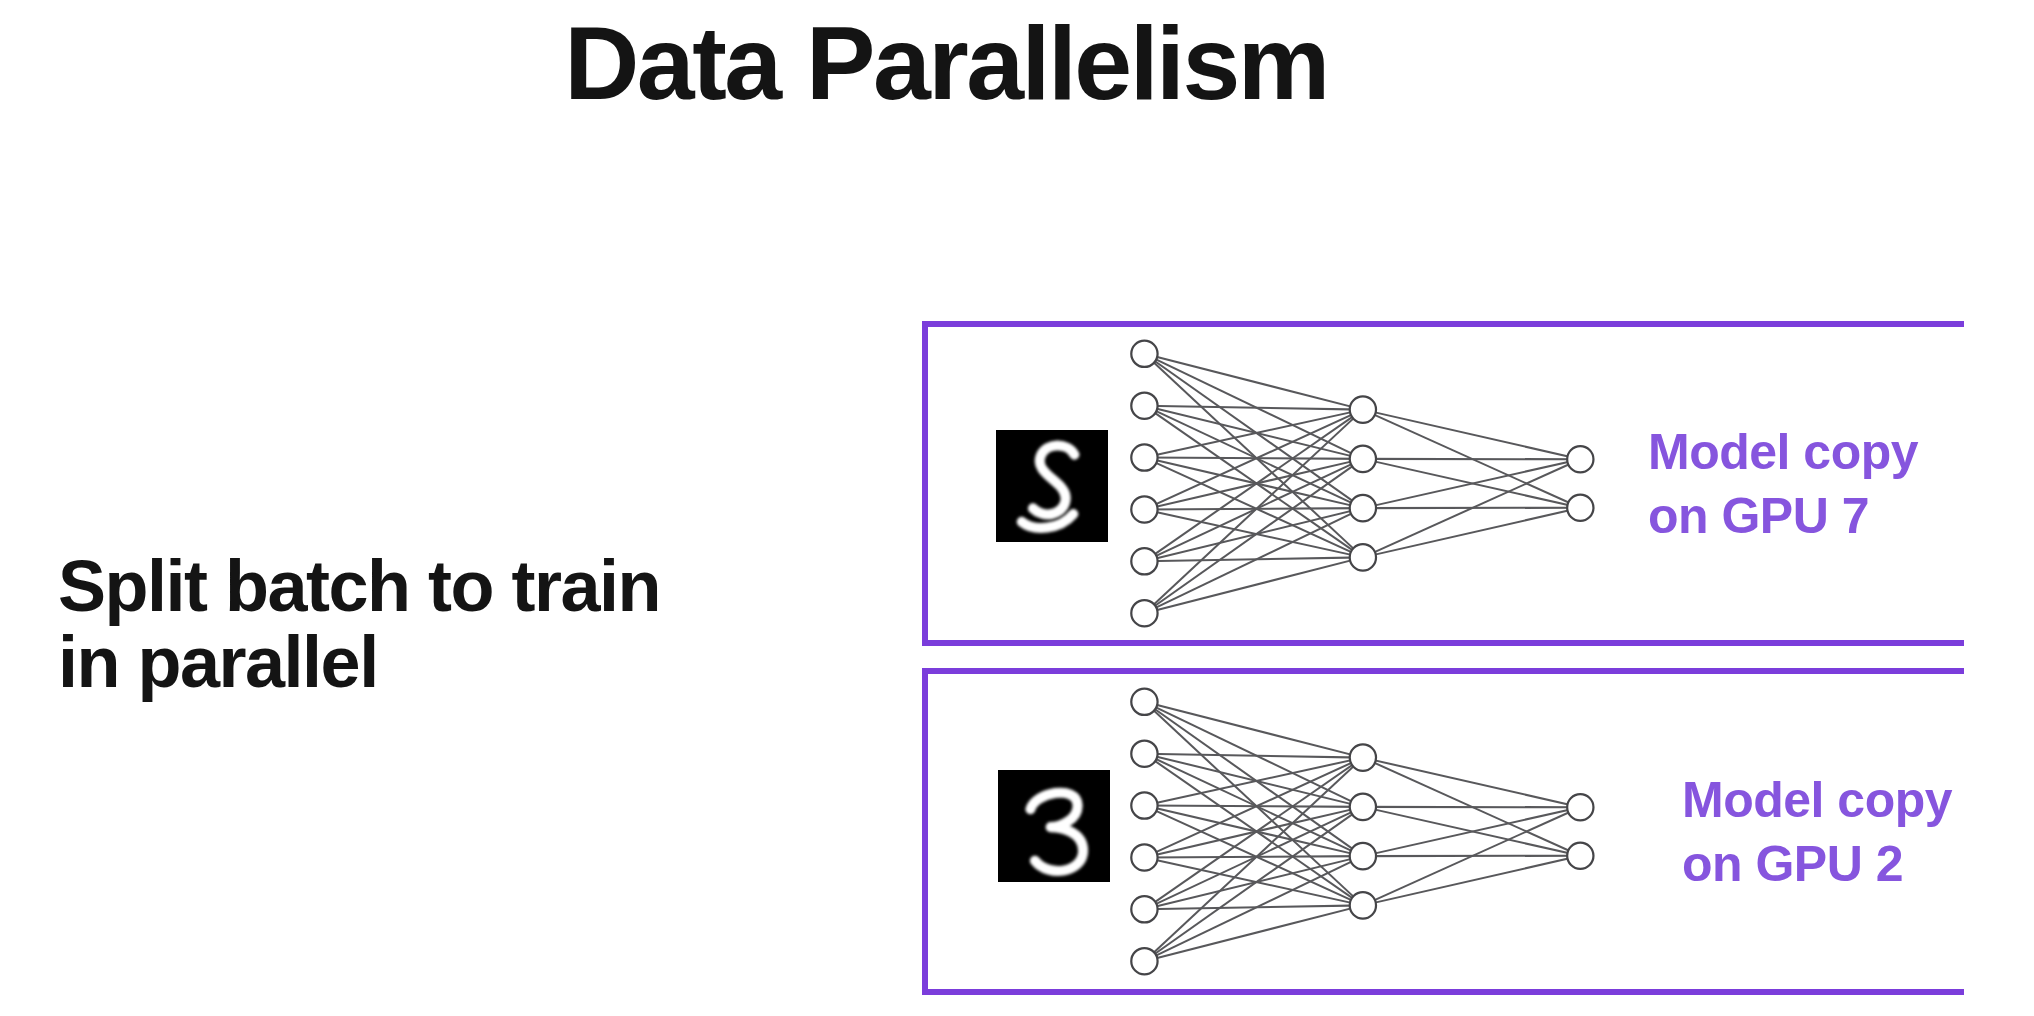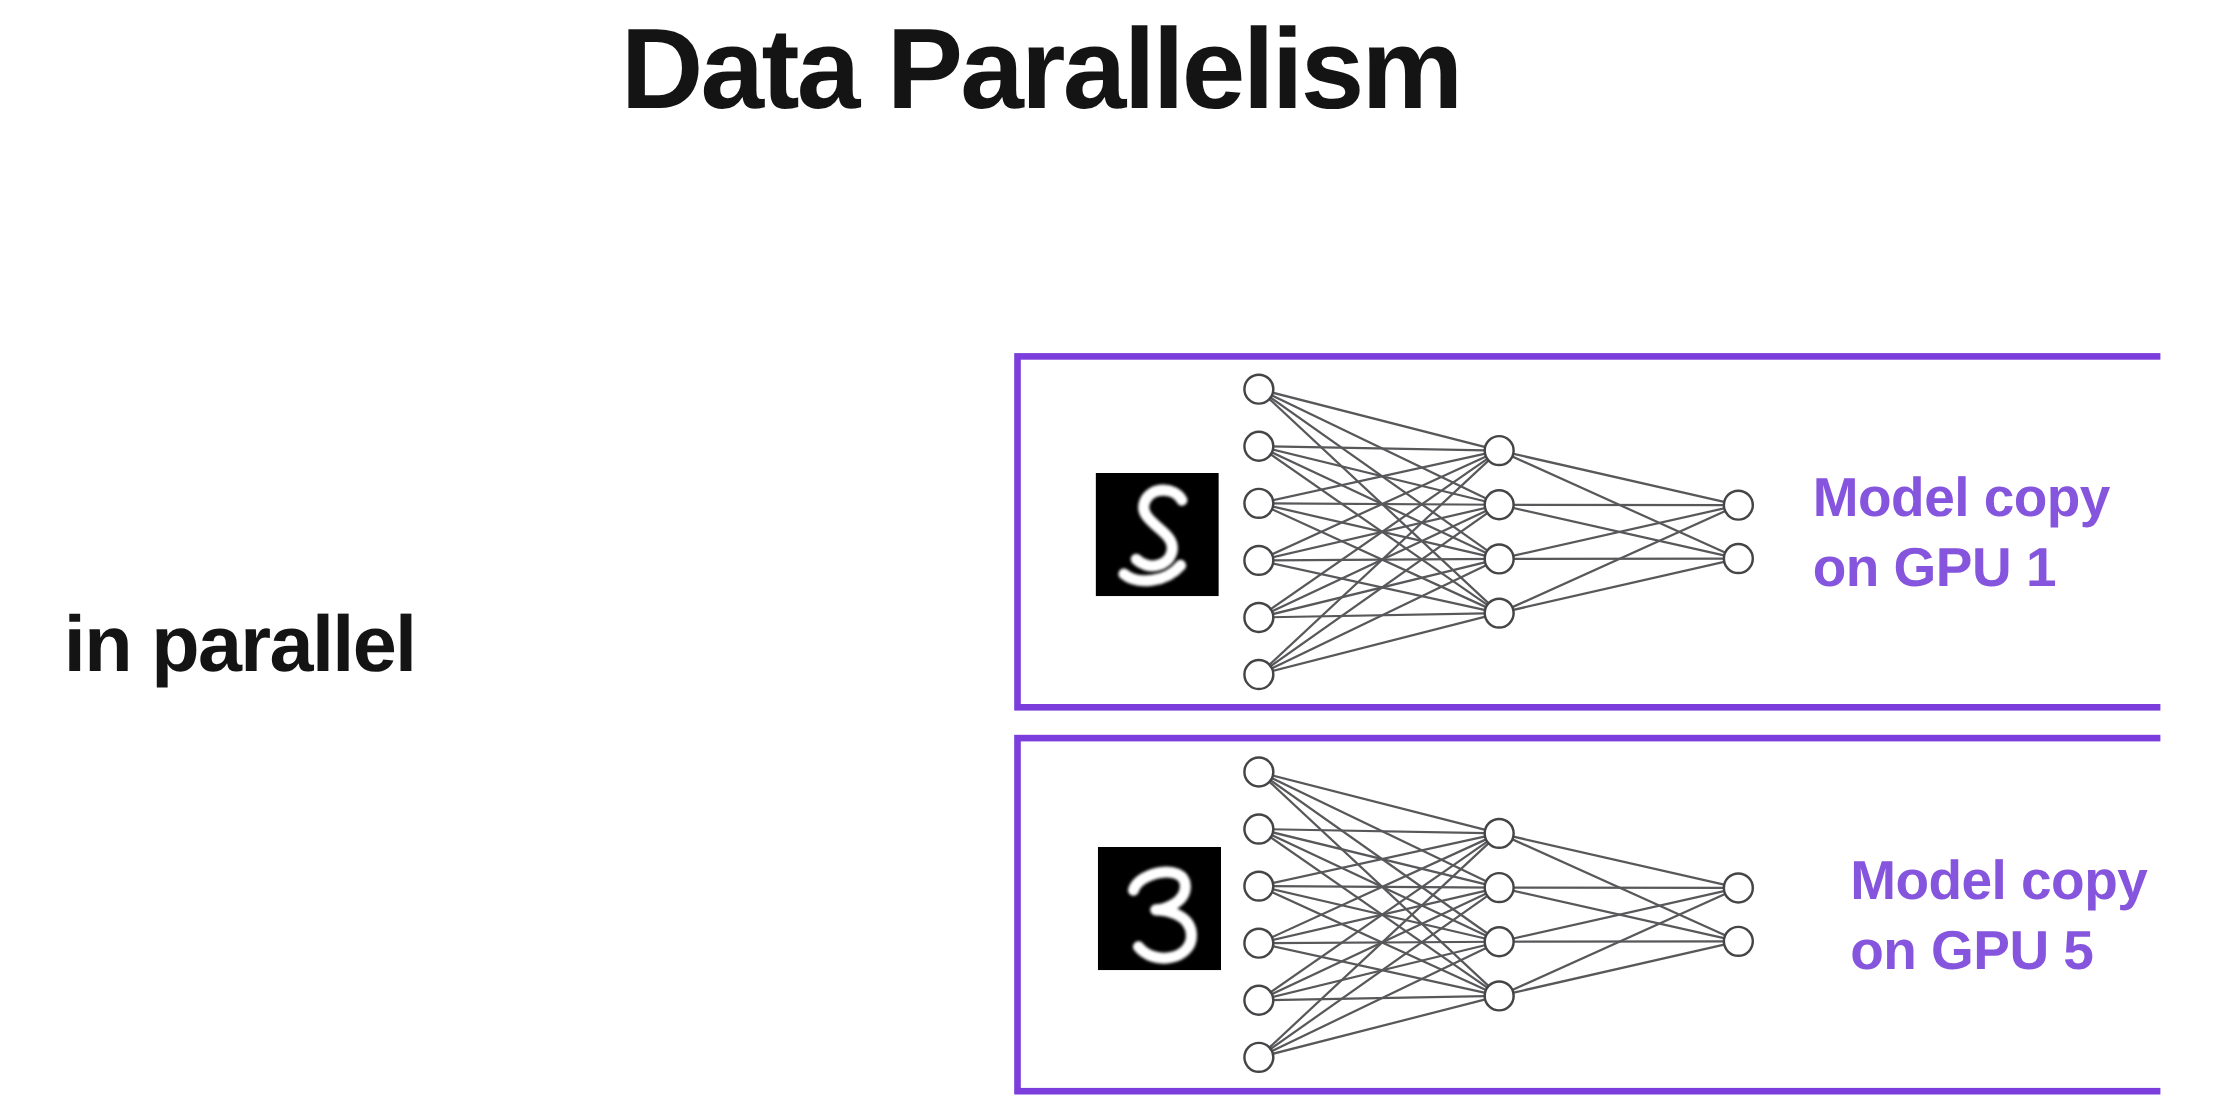--- a/index.html
+++ b/index.html
@@ -71,20 +71,21 @@
   #gpu-box-1 .gpu-label{left:754px;}
 </style>
 </head>
 <body>
 
 <div class="slide">
 
   <div class="title">Data Parallelism</div>
 
   <div class="body-text">
+    <div>Split batch to train</div>
     <div>in parallel</div>
   </div>
 
   <div class="gpu-box" id="gpu-box-0">
     <svg class="network-svg" viewBox="0 0 1058 301">
         <line x1="214" y1="22.25" x2="430" y2="77.44999999999999" stroke="#58585B" stroke-width="2"></line>
         <line x1="214" y1="22.25" x2="430" y2="126.14999999999999" stroke="#58585B" stroke-width="2"></line>
         <line x1="214" y1="22.25" x2="430" y2="174.85" stroke="#58585B" stroke-width="2"></line>
         <line x1="214" y1="22.25" x2="430" y2="223.55" stroke="#58585B" stroke-width="2"></line>
         <line x1="214" y1="73.55" x2="430" y2="77.44999999999999" stroke="#58585B" stroke-width="2"></line>
@@ -128,21 +129,21 @@
         <circle cx="645" cy="126.5" r="13" fill="#FFFFFF" stroke="#454548" stroke-width="2.2"></circle>
         <circle cx="645" cy="174.5" r="13" fill="#FFFFFF" stroke="#454548" stroke-width="2.2"></circle>
       </svg>
     <svg class="digit-svg" viewBox="0 0 100 100">
         <rect x="0" y="0" width="100" height="100" fill="#000000"></rect>
         <path d="M70,22 C64,11 45,11 40,23 C35,35 50,42 58,51 C66,60 62,72 50,75 C44,76.5 37,74 33,70" fill="none" stroke="#FFFFFF" stroke-width="9" stroke-linecap="round" stroke-linejoin="round" style="filter: blur(1.2px);"></path>
         <path d="M23,82 C34,91 57,89 69,75" fill="none" stroke="#FFFFFF" stroke-width="9" stroke-linecap="round" stroke-linejoin="round" style="filter: blur(1.2px);"></path>
       </svg>
     <div class="gpu-label">
       <div>Model copy</div>
-      <div>on GPU 1</div>
+      <div>on GPU 7</div>
     </div>
   </div>
 
   <div class="gpu-box" id="gpu-box-1">
     <svg class="network-svg" viewBox="0 0 1058 303">
         <line x1="214" y1="23.25" x2="430" y2="78.44999999999999" stroke="#58585B" stroke-width="2"></line>
         <line x1="214" y1="23.25" x2="430" y2="127.14999999999999" stroke="#58585B" stroke-width="2"></line>
         <line x1="214" y1="23.25" x2="430" y2="175.85" stroke="#58585B" stroke-width="2"></line>
         <line x1="214" y1="23.25" x2="430" y2="224.55" stroke="#58585B" stroke-width="2"></line>
         <line x1="214" y1="74.55" x2="430" y2="78.44999999999999" stroke="#58585B" stroke-width="2"></line>
@@ -185,17 +186,17 @@
         <circle cx="430" cy="224.55" r="13" fill="#FFFFFF" stroke="#454548" stroke-width="2.2"></circle>
         <circle cx="645" cy="127.5" r="13" fill="#FFFFFF" stroke="#454548" stroke-width="2.2"></circle>
         <circle cx="645" cy="175.5" r="13" fill="#FFFFFF" stroke="#454548" stroke-width="2.2"></circle>
       </svg>
     <svg class="digit-svg" viewBox="0 0 100 100">
         <rect x="0" y="0" width="100" height="100" fill="#000000"></rect>
         <path d="M29,35 C33,20 70,13 71,31 C72,45 54,51 47,51 C56,51 76,55 76,72 C76,91 46,97 33,81" fill="none" stroke="#FFFFFF" stroke-width="9" stroke-linecap="round" stroke-linejoin="round" style="filter: blur(1.2px);"></path>
       </svg>
     <div class="gpu-label">
       <div>Model copy</div>
-      <div>on GPU 5</div>
+      <div>on GPU 2</div>
     </div>
   </div>
 
 </div>
 
 </body></html>

